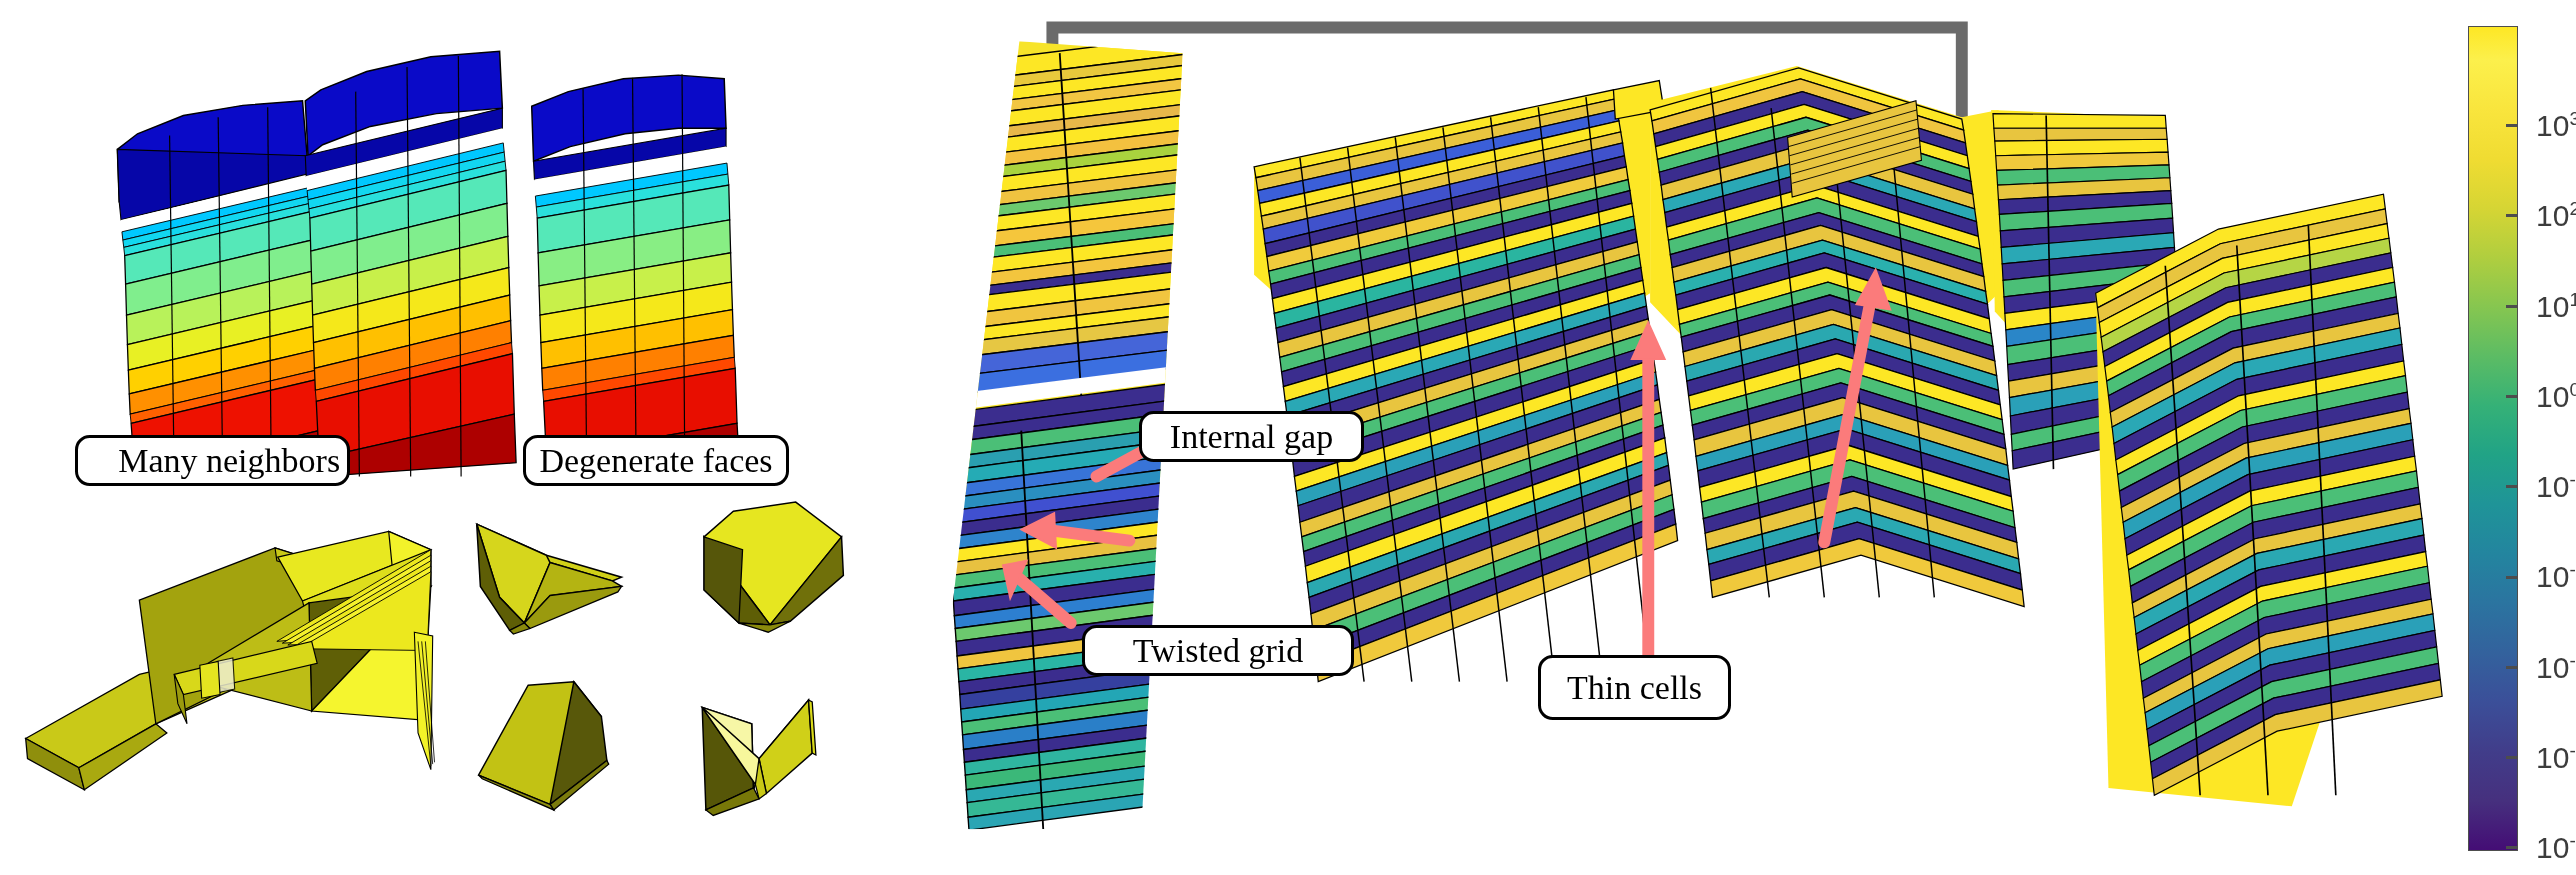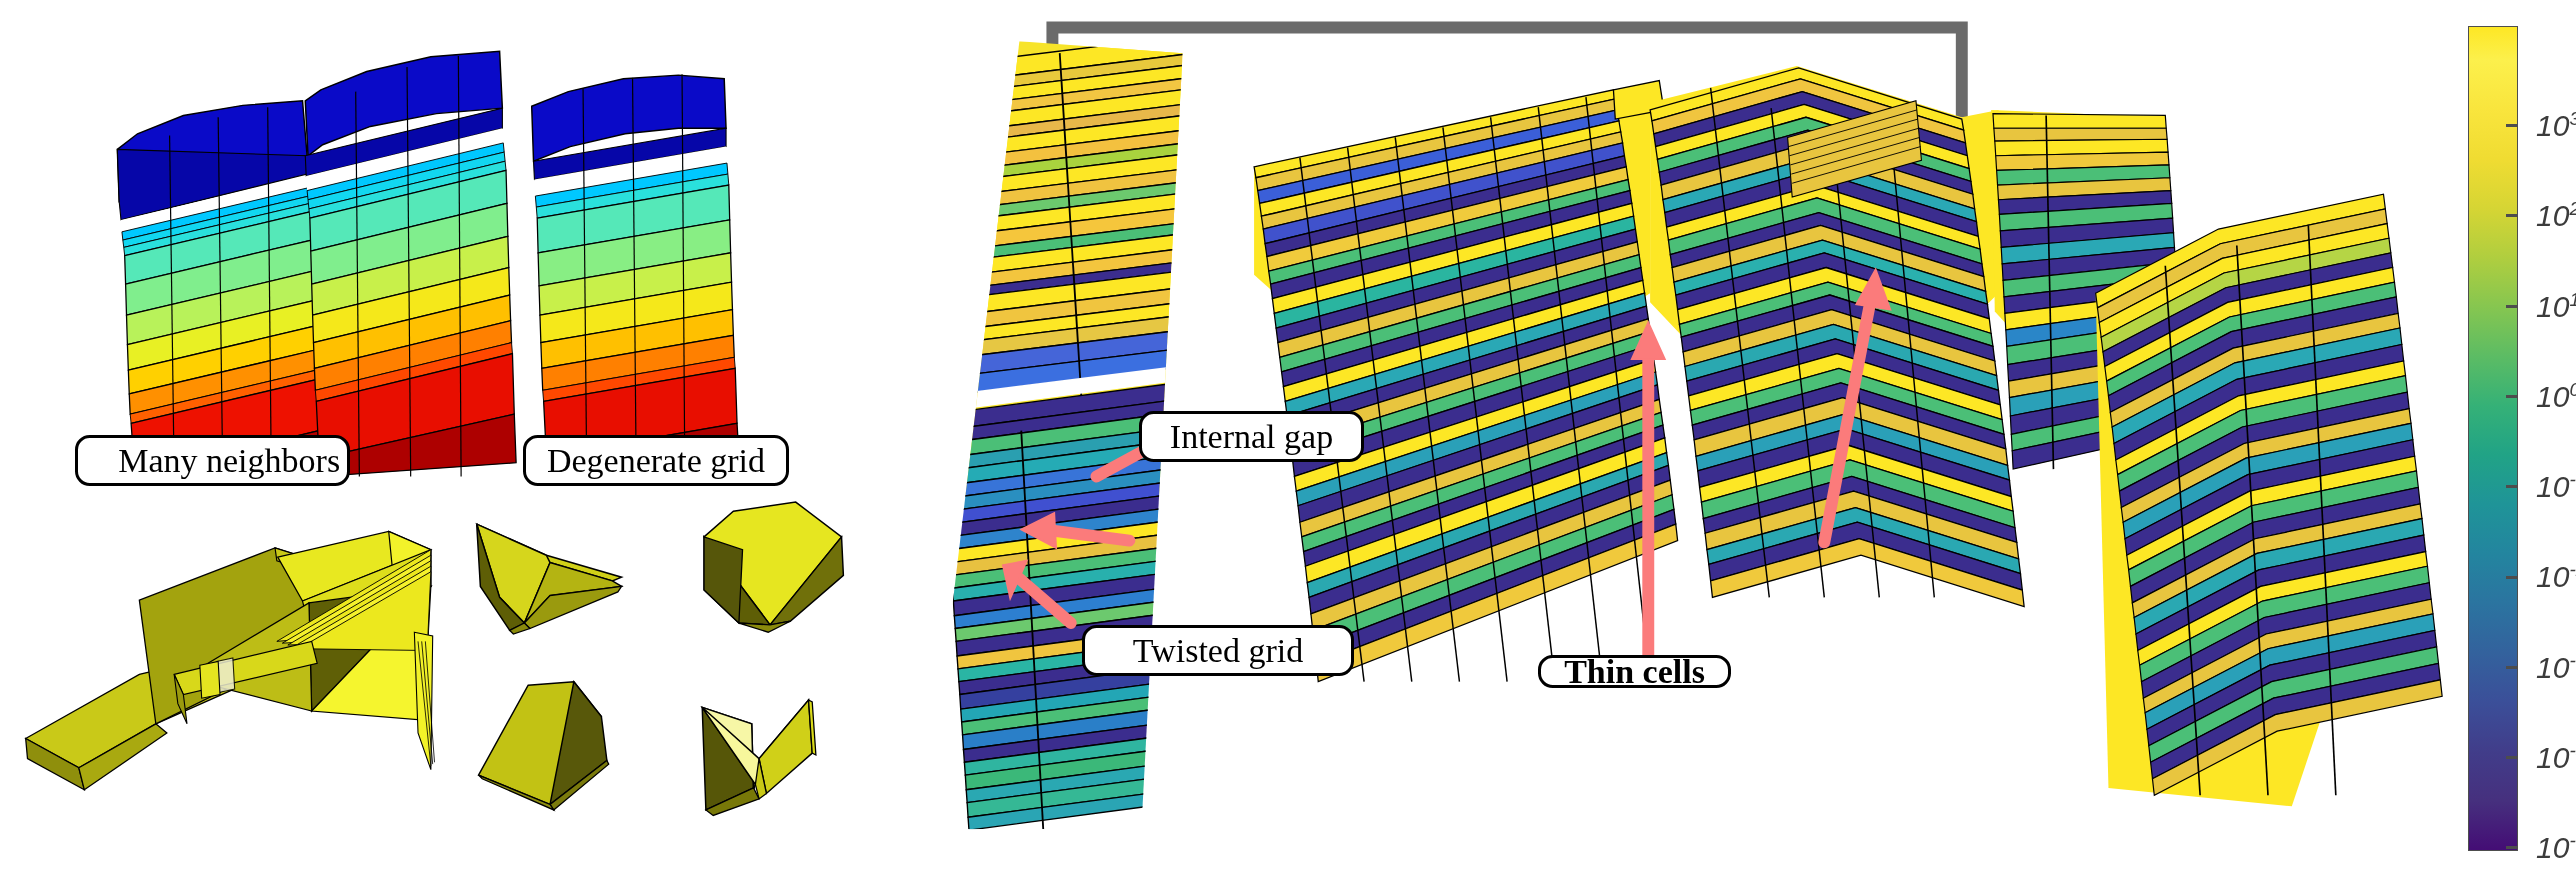--- a/index.html
+++ b/index.html
@@ -18,21 +18,21 @@
     font-size:34px;
     line-height:1;
     color:#000000;
     white-space:nowrap;
     padding:0 14.7px;
     box-sizing:border-box;
     z-index:40;
   }
 
   
-  #colorbar-group{position:absolute;z-index:30;font-style:italic;}
+  #colorbar-group{position:absolute;z-index:30;}
   #colorbar-bar{
     position:absolute;left:0;top:0;width:50px;height:825px;
     border:1.8px solid #4d4d4d;box-sizing:border-box;
     background:linear-gradient(to top,
       #440d75 0%,
       #46307e 6%,
       #413d8a 12%,
       #3b4f99 18%,
       #33629d 24%,
       #2b74a0 30%,
@@ -517,33 +517,33 @@
         <path d="M2025,332 L2046,294 L2062,338 Z" stroke-width="2"></path>
       </g>
     </g>
   </svg>
 
   <div class="callout" style="left:75px;top:435px;width:275px;height:51px;padding-left:48px;">
     <span>Many neighbors</span>
   </div>
 
   <div class="callout" style="left:523px;top:435px;width:266px;height:51px;">
-    <span>Degenerate grid</span>
+    <span>Degenerate faces</span>
   </div>
 
   <div class="callout" style="left:1139px;top:411px;width:225px;height:51px;font-family:Liberation Serif, serif;">
     <span>Internal gap</span>
   </div>
 
 
   <div class="callout" style="left:1082px;top:625px;width:272px;height:51px;">
     <span>Twisted grid</span>
   </div>
 
-  <div class="callout" style="left:1538px;top:655px;width:193px;height:33px;font-weight:bold;">
+  <div class="callout" style="left:1538px;top:655px;width:193px;height:65px;">
     <span>Thin cells</span>
   </div>
 
 
   <div id="colorbar-group" style="left:2468px;top:26px;width:101px;height:825px;">
     <div id="colorbar-bar"></div>
     <div id="colorbar-ticks">
         <div class="cb-tick" style="top: 98px;"></div>
         <div class="cb-label" style="top: 99px;">10<sup>3</sup></div>
         <div class="cb-tick" style="top: 188px;"></div>

